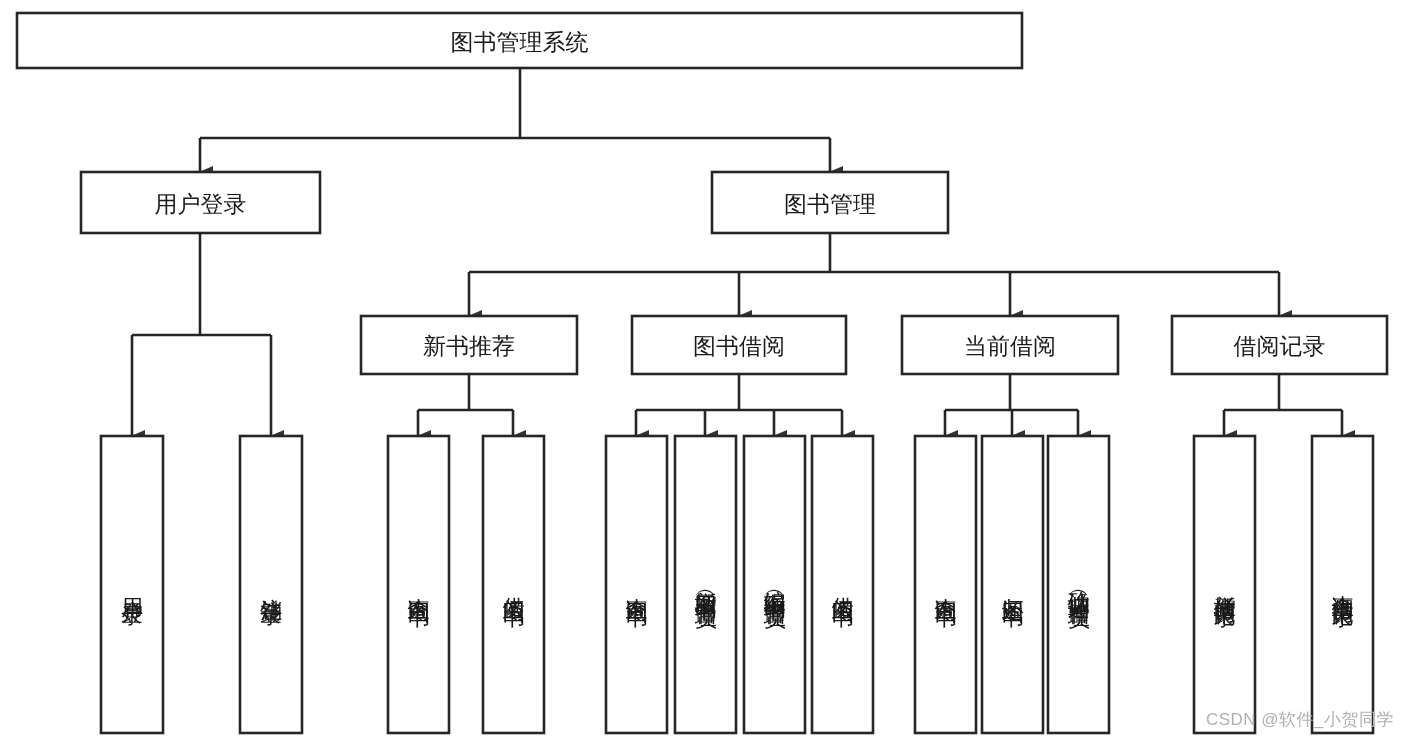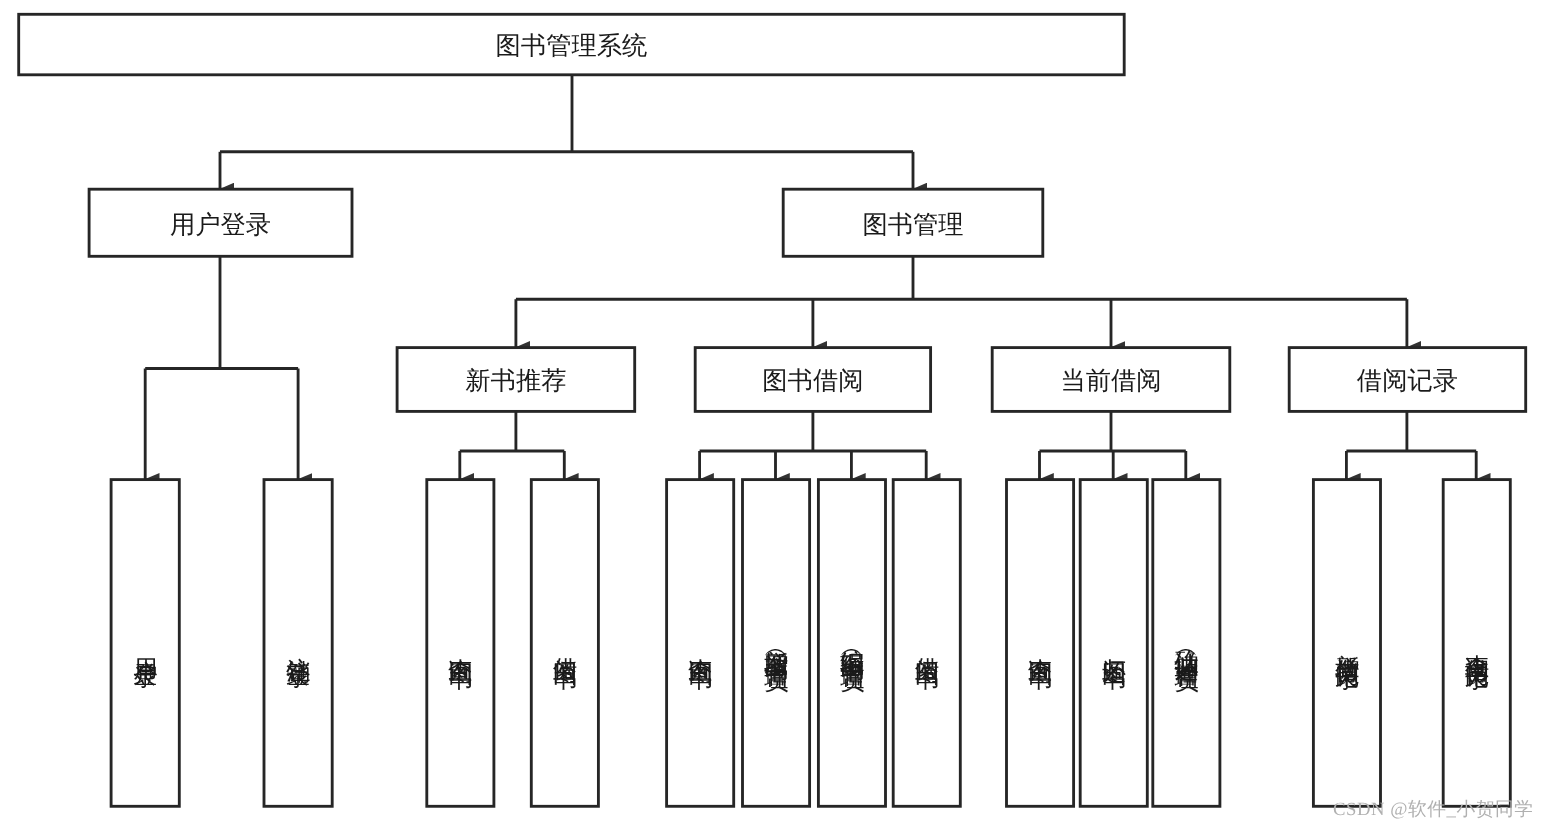--- a/index.html
+++ b/index.html
@@ -63,22 +63,22 @@
     font-family: "Liberation Sans", "DejaVu Sans", sans-serif;
     font-size: 22px;
     line-height: 1.12;
     letter-spacing: 2.5px;
     color: #1a1a1a;
     white-space: nowrap;
   }
   .watermark {
     position: absolute;
     right: 10px;
-    bottom: 0;
-    font-family: Liberation Serif, serif;
+    bottom: 16px;
+    font-family: Liberation Sans, sans-serif;
     font-size: 17px;
     color: #b0b0b0;
     letter-spacing: 0.5px;
     user-select: none;
   }
 </style>
 </head>
 <body>
 
 <div id="diagram-root">

